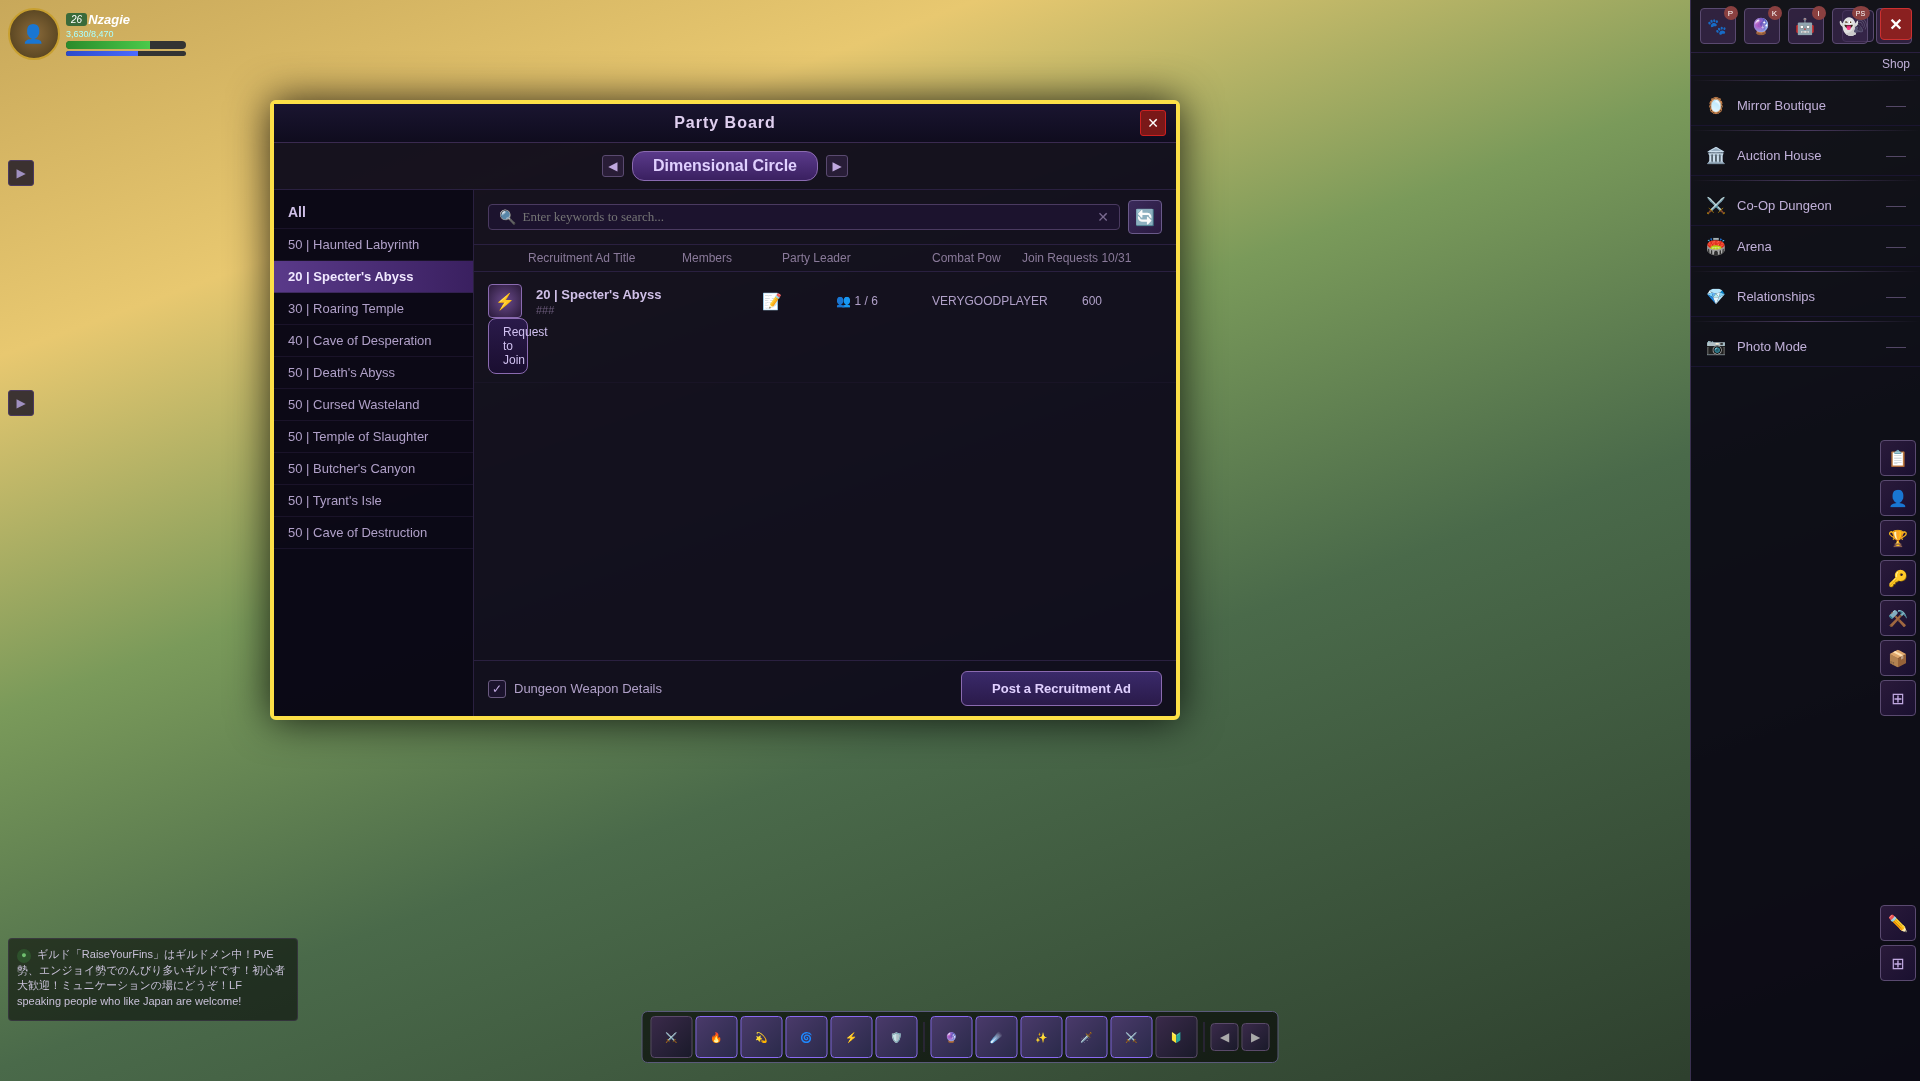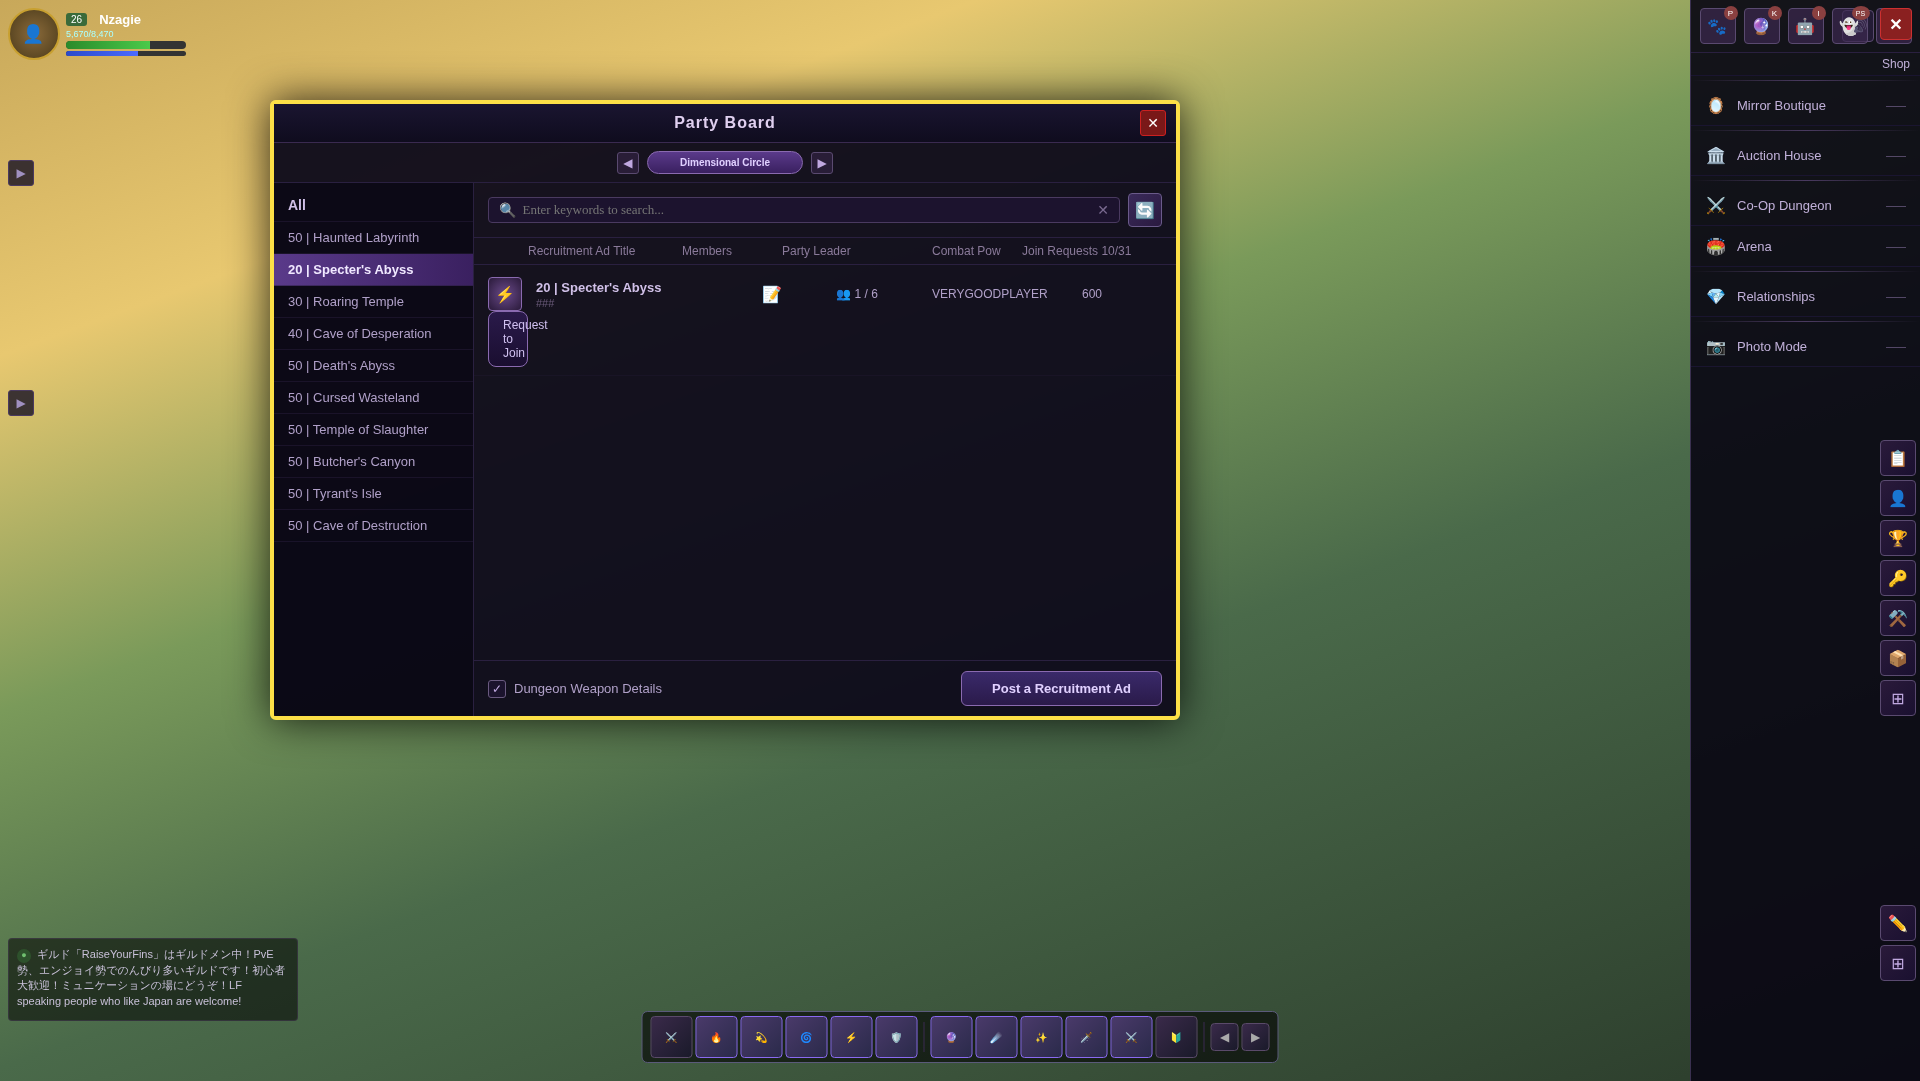--- a/index.html
+++ b/index.html
@@ -316,23 +316,23 @@
       align-items: center;
       justify-content: center;
       color: #c0a8e0;
       font-size: 12px;
       cursor: pointer;
     }
     .tab-active {
       background: linear-gradient(180deg, #5a3a8a, #3a2060);
       border: 1px solid #8a6ab0;
       border-radius: 12px;
-      padding: 5px 32px;
+      padding: 5px 20px;
       color: #e0d0ff;
-      font-size: 10px;
+      font-size: 16px;
       font-weight: bold;
       margin: 0 8px;
     }
 
     
     .modal-body {
       display: flex;
       flex: 1;
       overflow: hidden;
     }
@@ -605,25 +605,25 @@
     }
   </style>
 </head>
 <body>
 
 <div class="bg-scene"></div>
 
 <div class="hud-topleft">
   <div class="avatar-circle">👤</div>
   <div class="player-info">
-    <div style="display:flex;align-items:center;gap:12px;">
+    <div style="display:flex;align-items:center;gap:1px;font-style:italic;">
       <span style="background:#3a6a3a;color:#fff;font-size:10px;padding:1px 5px;border-radius:3px;">26</span>
       <span class="player-name">Nzagie</span>
     </div>
-    <div class="hp-text">5,670/8,470</div>
+    <div class="hp-text">3,630/8,470</div>
     <div class="hp-bar">
       <div class="hp-fill"></div>
     </div>
     <div class="mp-bar">
       <div class="mp-fill"></div>
     </div>
   </div>
 </div>
 
 <div class="side-btns-left">

